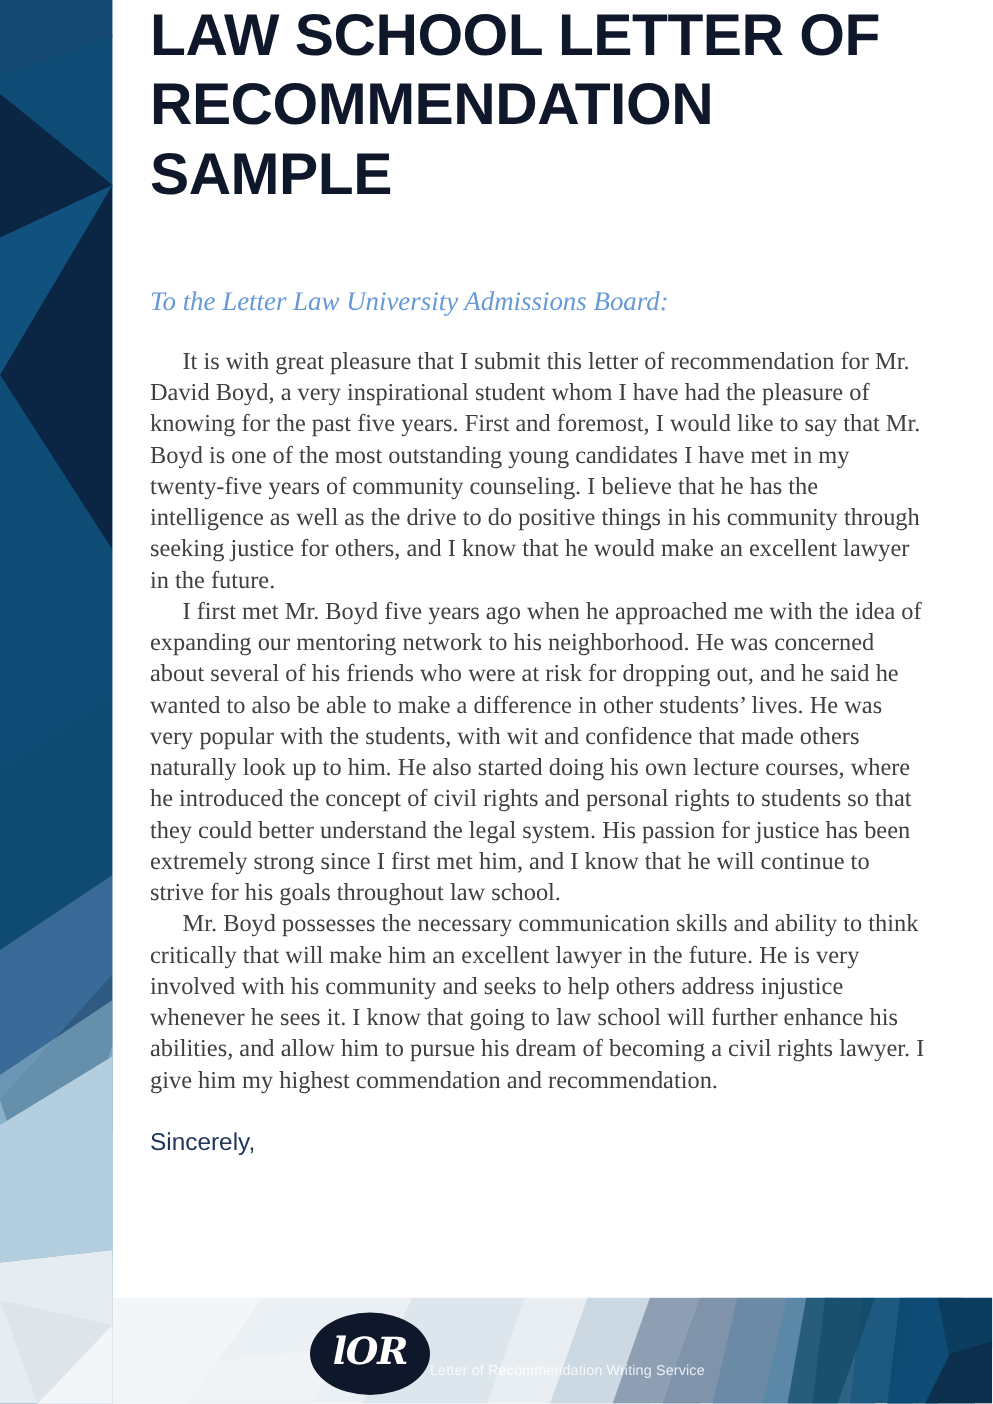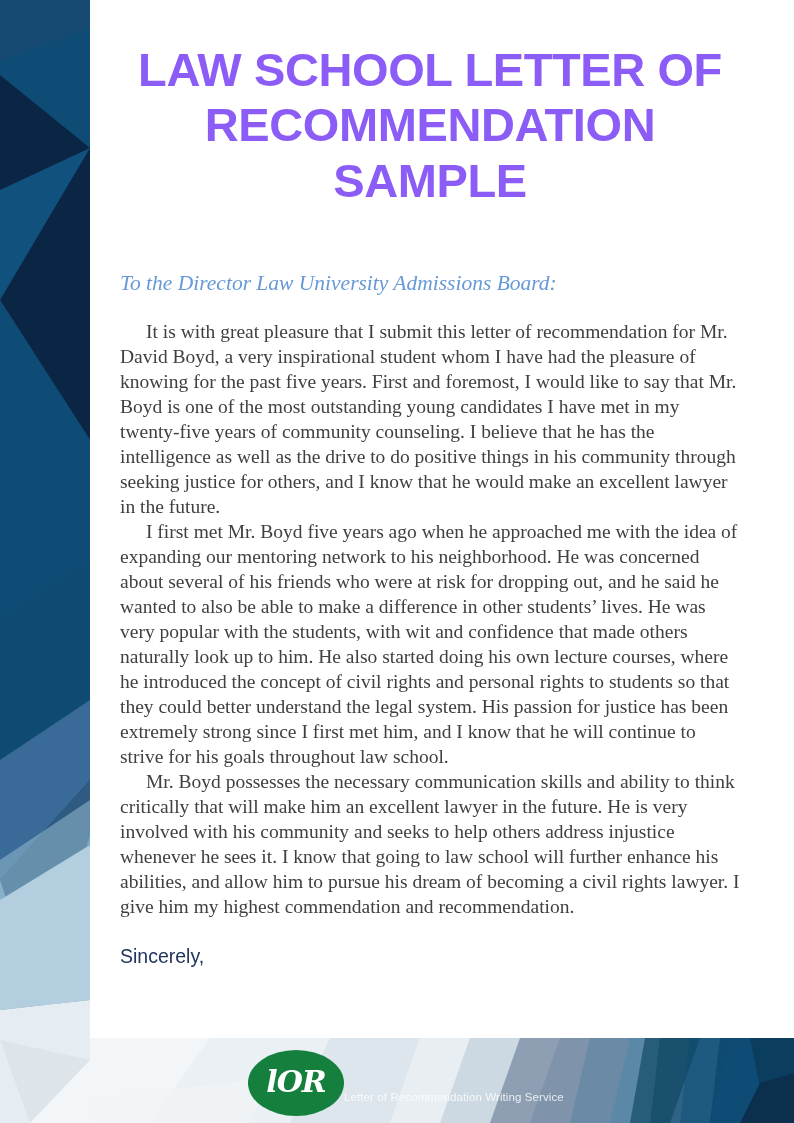--- a/index.html
+++ b/index.html
@@ -49,28 +49,27 @@
   
   .content {
     position: absolute;
     left: 120px;
     top: 0;
     width: 620px;
   }
 
   .doc-title {
     margin: 0;
-    padding-top: 42px;
     font-family: "Liberation Sans", sans-serif;
     font-weight: bold;
     font-size: 47px;
     line-height: 1.18;
     letter-spacing: -0.4px;
-    color: #8b5cf6;
-    text-align: center;
+    color: #0f172a;
+    text-align: left;
     text-transform: uppercase;
     width: 620px;
   }
 
   .salutation {
     margin: 0;
     padding-top: 62px;
     font-family: "Liberation Serif", serif;
     font-style: italic;
     font-size: 21.5px;
@@ -109,21 +108,21 @@
     width: 330px;
     height: 75px;
   }
   .logo-badge {
     position: absolute;
     left: 0;
     top: 4px;
     width: 96px;
     height: 66px;
     border-radius: 50%;
-    background: #15803d;
+    background: #0f172a;
     display: flex;
     align-items: center;
     justify-content: center;
   }
   .logo-badge-text {
     font-family: "DejaVu Serif", serif;
     font-style: italic;
     font-weight: bold;
     font-size: 30px;
     color: #ffffff;
@@ -180,21 +179,21 @@
       <polygon points="0,1010 90,1000 90,1123 0,1123" fill="#e6edf2"></polygon>
       <polygon points="0,1040 90,1060 90,1123 30,1123" fill="#dde5eb"></polygon>
       <polygon points="30,1123 90,1060 90,1123" fill="#f3f6f8"></polygon>
     </svg>
   </div>
 
   <div class="content">
 
     <h1 class="doc-title">LAW SCHOOL LETTER OF RECOMMENDATION SAMPLE</h1>
 
-    <p class="salutation">To the Director Law University Admissions Board:</p>
+    <p class="salutation">To the Letter Law University Admissions Board:</p>
 
     <div class="letter-body">
       <p>It is with great pleasure that I submit this letter of recommendation for Mr. David Boyd, a very inspirational student whom I have had the pleasure of knowing for the past five years. First and foremost, I would like to say that Mr. Boyd is one of the most outstanding young candidates I have met in my twenty-five years of community counseling. I believe that he has the intelligence as well as the drive to do positive things in his community through seeking justice for others, and I know that he would make an excellent lawyer in the future.</p>
       <p>I first met Mr. Boyd five years ago when he approached me with the idea of expanding our mentoring network to his neighborhood. He was concerned about several of his friends who were at risk for dropping out, and he said he wanted to also be able to make a difference in other students’ lives. He was very popular with the students, with wit and confidence that made others naturally look up to him. He also started doing his own lecture courses, where he introduced the concept of civil rights and personal rights to students so that they could better understand the legal system. His passion for justice has been extremely strong since I first met him, and I know that he will continue to strive for his goals throughout law school.</p>
       <p>Mr. Boyd possesses the necessary communication skills and ability to think critically that will make him an excellent lawyer in the future. He is very involved with his community and seeks to help others address injustice whenever he sees it. I know that going to law school will further enhance his abilities, and allow him to pursue his dream of becoming a civil rights lawyer. I give him my highest commendation and recommendation.</p>
     </div>
 
     <div class="signature">
       <div>Sincerely,</div>
     </div>

